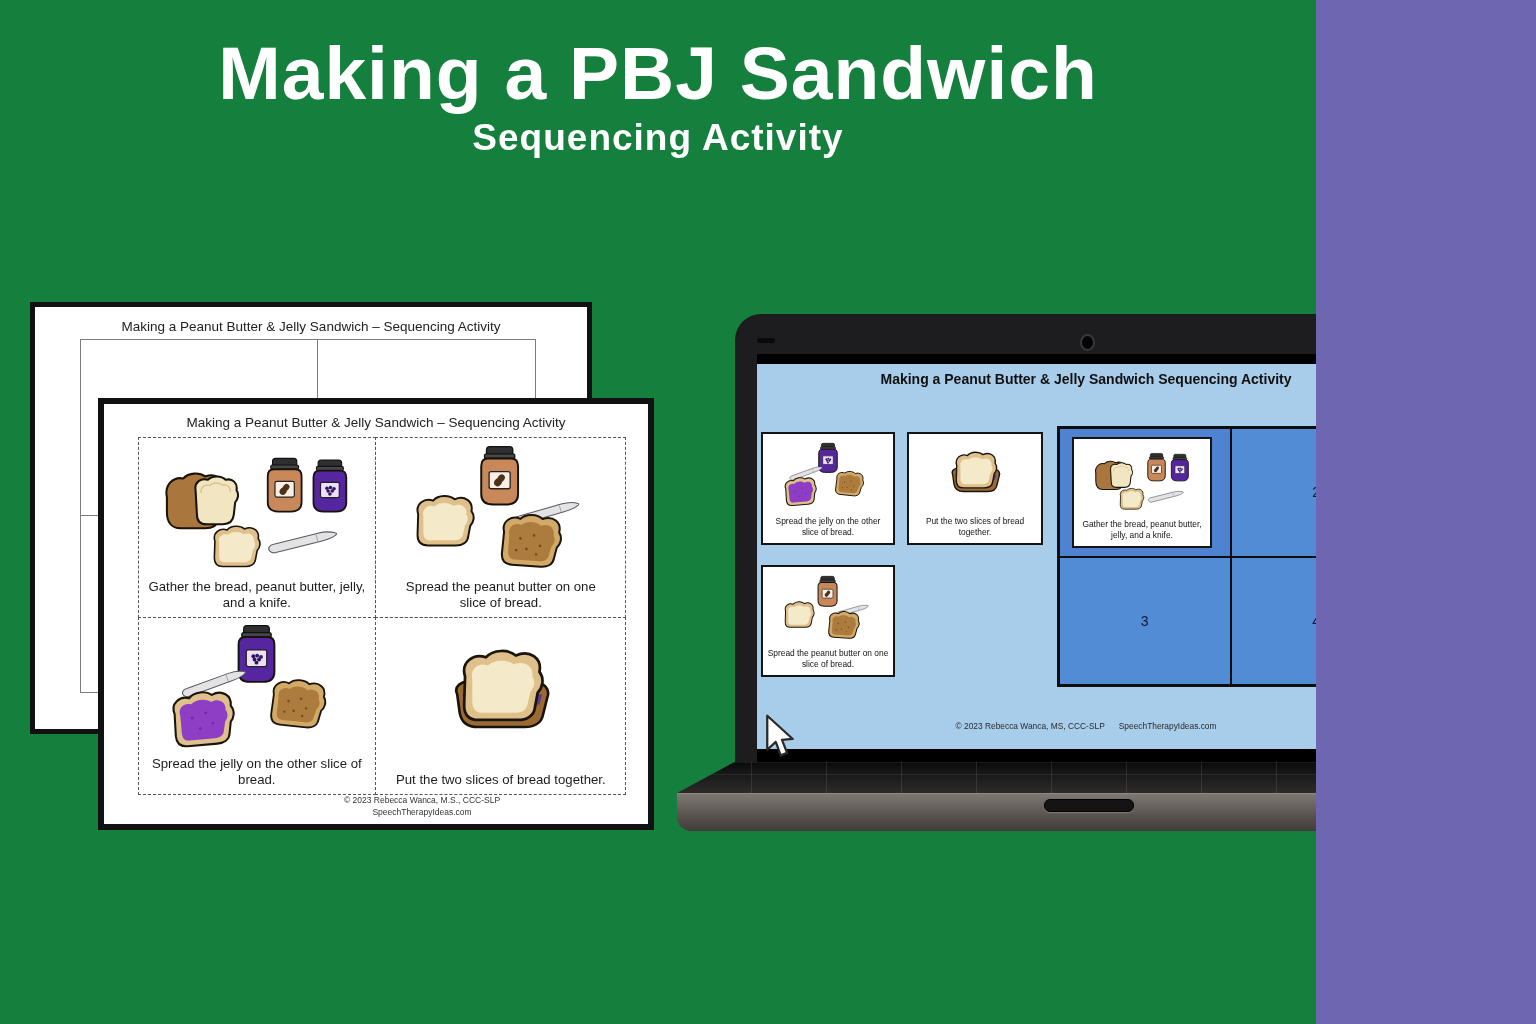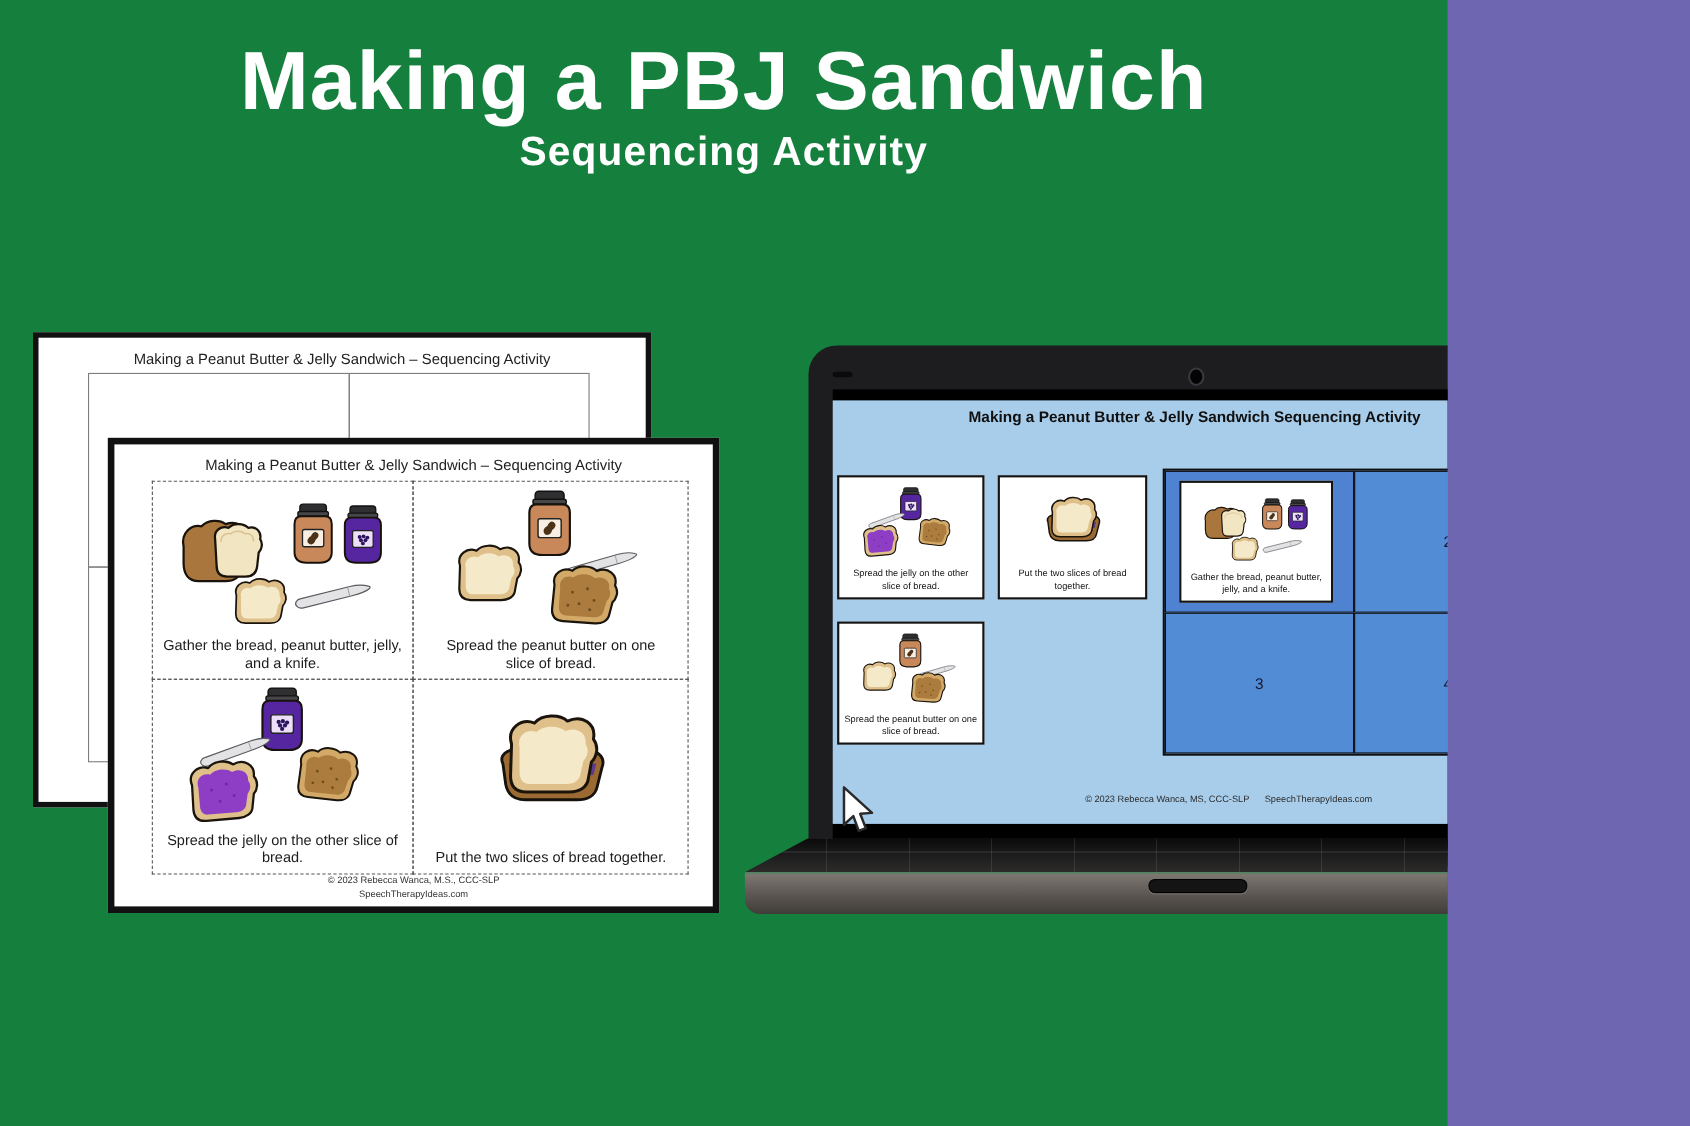--- a/index.html
+++ b/index.html
@@ -24,21 +24,21 @@
   .cut-grid{position:absolute;left:34px;top:33px;width:488px;height:358px;
     display:grid;grid-template-columns:48.7% 51.3%;grid-template-rows:50.4% 49.6%;}
   .cut-cell{border:1px dashed #555;margin:-0.5px;display:flex;flex-direction:column;
     align-items:center;justify-content:flex-end;overflow:hidden;}
   .cut-cell .art{flex:1 1 auto;display:flex;align-items:center;justify-content:center;width:100%;}
   .cut-cell .art svg{width:205px;height:128px;}
   .caption{font-size:13.2px;line-height:1.22;color:#1c1c1c;text-align:center;margin:0 2px 6px 2px;}
   .cap-narrow{max-width:222px;}
   .cap-mid{max-width:214px;}
   .ws-footer{position:absolute;bottom:5px;left:0;width:100%;text-align:center;
-    font-size:8.5px;color:#333;line-height:1.5;}
+    font-size:8.5px;color:#333;line-height:1.5;padding-left:46px;}
 
   
   .bezel{position:absolute;left:735px;top:288px;width:702px;height:474px;
     background:#1d1d1f;border-radius:26px 26px 6px 6px;z-index:2;margin-top:26px;}
   .cam{position:absolute;left:50%;top:20px;width:11px;height:13px;margin-left:-6px;
     border-radius:50%;background:#030303;border:2px solid #38383c;}
   .bdash{position:absolute;top:24px;width:18px;height:5px;border-radius:3px;background:#0a0a0a;}
   .bdash.l{left:22px;} .bdash.r{right:22px;}
   .screen{position:absolute;left:22px;top:40px;width:658px;height:418px;background:#000;}
   .slide{position:absolute;left:0;top:10px;width:658px;height:385px;background:#a8cdeb;}
@@ -54,21 +54,21 @@
   #card-pb{left:4px;top:201px;width:134px;height:112px;}
   .sgrid{position:absolute;left:300px;top:62px;width:347px;height:261px;
     border:2px solid #0e0e0e;box-sizing:border-box;
     display:grid;grid-template-columns:50% 50%;grid-template-rows:50% 50%;}
   .gcell{background:#528cd4;border:1px solid #0e0e0e;display:flex;align-items:center;
     justify-content:center;position:relative;}
   .gnum{font-size:14px;color:#14142e;}
   #cell-1{background:#4f83d2;}
   #placed-card{left:12px;top:8px;width:140px;height:111px;}
   .slide-footer{position:absolute;top:357px;left:0;width:100%;text-align:center;
-    font-size:8.4px;color:#2a2a2a;padding-left:31px;}
+    font-size:8.4px;color:#2a2a2a;}
   .slide-footer .gap{display:inline-block;width:14px;}
   .cursor{position:absolute;left:6px;top:348px;width:34px;height:50px;z-index:6;}
 
   .deck{position:absolute;left:677px;top:762px;width:822px;height:31px;z-index:2;
     clip-path:polygon(7% 0,93% 0,100% 100%,0 100%);
     background:
       repeating-linear-gradient(90deg,transparent 0 74px,rgba(165,165,178,0.16) 74px 75px),
       linear-gradient(180deg,rgba(165,165,178,0.10) 0 1px,transparent 1px 12px,rgba(165,165,178,0.12) 12px 13px,transparent 13px),
       linear-gradient(180deg,#0a0a0a,#1e1e1e 55%,#2c2b29);}
   .pwr{position:absolute;right:11%;top:10px;width:9px;height:9px;border-radius:50%;

